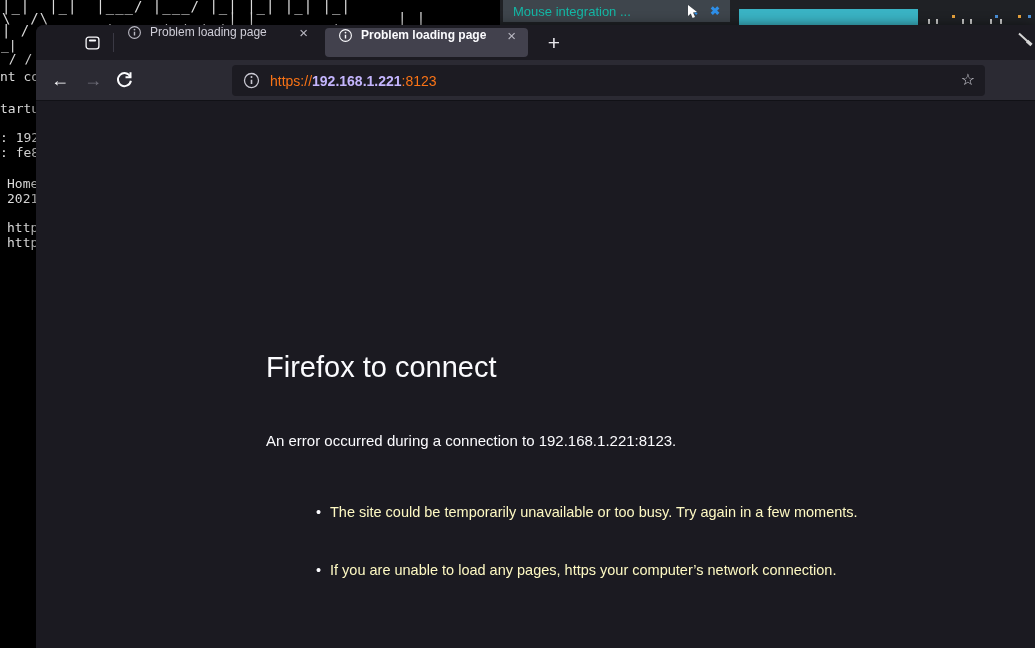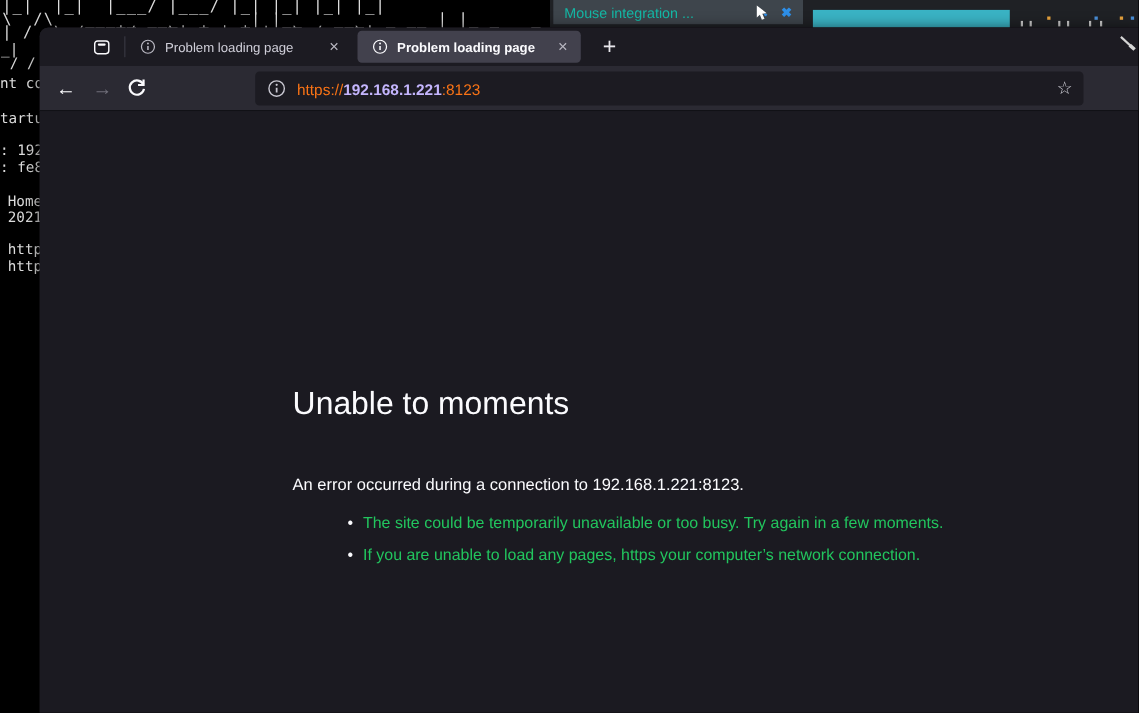--- a/index.html
+++ b/index.html
@@ -24,21 +24,21 @@
   .lettertop{position:absolute;width:2px;height:5px;top:19px;background:#c8c8c8;}
 
   
   #ff-window{position:absolute;left:36px;top:25px;width:999px;height:623px;background:#1c1b22;
              border-top-left-radius:8px;box-shadow:0 2px 14px rgba(0,0,0,.65);overflow:hidden;}
 
   
   #tabbar{position:absolute;left:0;top:0;width:100%;height:35px;background:#1c1b22;}
   #ff-view-btn{position:absolute;left:44px;top:9px;width:24px;height:18px;display:flex;align-items:center;justify-content:center;}
   #tab-separator{position:absolute;left:77px;top:8px;width:1px;height:19px;background:#3a3944;}
-  .tab{position:absolute;top:0;height:35px;display:flex;align-items:center;box-sizing:border-box;}
+  .tab{position:absolute;top:0;height:35px;display:flex;box-sizing:border-box;}
   #tab-1{left:78px;width:206px;padding:0 10px 0 13px;}
   #tab-2{left:289px;top:3px;height:29px;width:203px;background:#42414d;border-radius:4px;padding:0 10px 0 13px;}
   .tab .tab-label{flex:1;font-size:12px;color:#cfced8;margin-left:8px;white-space:nowrap;overflow:hidden;}
   #tab-2 .tab-label{color:#fbfbfe;font-weight:600;}
   .tab-close{color:#b9b8c2;font-size:15px;line-height:15px;padding:0 2px;}
   #new-tab-btn{position:absolute;left:505px;top:5px;width:26px;height:26px;color:#e8e7ec;
                font-size:21px;font-weight:300;display:flex;align-items:center;justify-content:center;}
 
   
   #toolbar{position:absolute;left:0;top:35px;width:100%;height:41px;background:#2b2a33;
@@ -53,21 +53,21 @@
   #url-text{font-size:14px;white-space:nowrap;}
   .url-dim{color:#f97316;}
   .url-host{color:#c4b5fd;font-weight:600;}
   #star-btn{position:absolute;right:10px;top:5px;color:#d6d6de;font-size:16px;}
 
   
   #content{position:absolute;left:0;top:76px;width:100%;height:547px;background:#1b1a21;}
   #err-title{position:absolute;left:230px;top:250px;margin:0;color:#fbfbfe;font-size:29px;font-weight:300;}
   #err-msg{position:absolute;left:230px;top:331px;margin:0;color:#fbfbfe;font-size:15px;}
   #err-list{position:absolute;left:294px;top:364px;width:692px;margin:0;padding:0;list-style:none;}
-  #err-list li{position:relative;color:#22c55e;font-size:14.5px;line-height:22px;margin-bottom:7px;}
+  #err-list li{position:relative;color:#fef9c3;font-size:14.5px;line-height:22px;margin-bottom:7px;margin-top:36px;}
   #err-list li::before{content:"•";position:absolute;left:-14px;color:#fbfbfe;}
   #try-again-btn{position:absolute;left:649px;top:500px;width:104px;height:29px;background:#00ddff;
                  color:#15141a;border:none;border-radius:4px;font-size:13.5px;font-weight:600;
                  font-family:"Liberation Sans",sans-serif;}
 
   
   #host-cursor{position:absolute;left:1016px;top:31px;z-index:50;}
 
   svg{display:block;}
 </style>
@@ -164,21 +164,21 @@
           <line x1="8" y1="7.3" x2="8" y2="11.4" stroke="#c9c8d2" stroke-width="1.5"></line>
           <circle cx="8" cy="4.8" r="0.95" fill="#c9c8d2"></circle>
         </svg>
       </span>
       <span id="url-text"><span class="url-dim">https://</span><span class="url-host">192.168.1.221</span><span class="url-dim">:8123</span></span>
       <span id="star-btn">☆</span>
     </div>
   </div>
 
   <div id="content">
-    <h1 id="err-title">Unable to moments</h1>
+    <h1 id="err-title">Firefox to connect</h1>
     <p id="err-msg">An error occurred during a connection to 192.168.1.221:8123.</p>
     <ul id="err-list">
       <li>The site could be temporarily unavailable or too busy. Try again in a few moments.</li>
       <li>If you are unable to load any pages, https your computer’s network connection.</li>
     </ul>
   </div>
 </div>
 
 <svg id="host-cursor" width="20" height="20" viewBox="0 0 20 20">
   <line x1="3" y1="2.5" x2="15" y2="13.5" stroke="#d5d5d5" stroke-width="2"></line>

